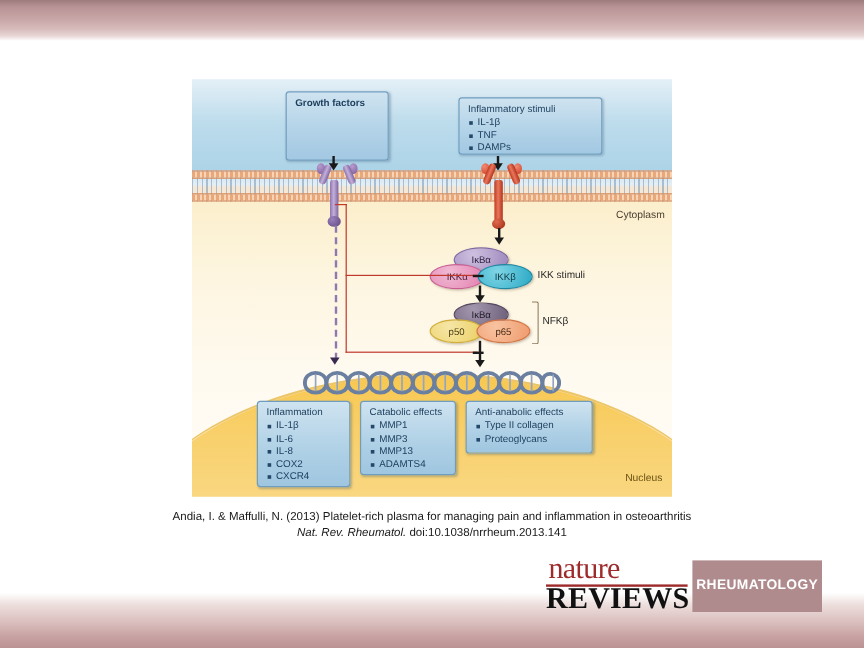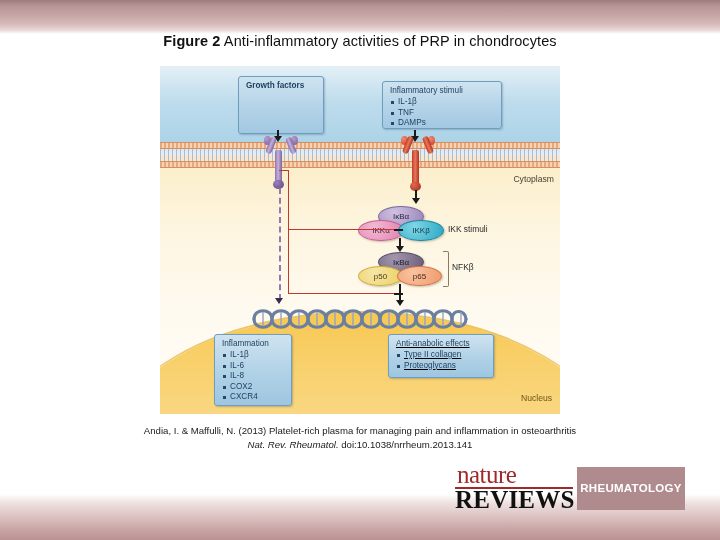--- a/index.html
+++ b/index.html
@@ -306,21 +306,21 @@
     position: absolute;
     background: linear-gradient(to bottom, #cfe3f0 0%, #b0d1e6 55%, #9fc6e0 100%);
     border: 1px solid #6f9dbf;
     border-radius: 3px;
     box-shadow: 1px 1px 2px rgba(40,70,95,.3);
     padding: 4px 7px 5px 7px;
     box-sizing: border-box;
   }
   #box-inflammation { left: 54px;  top: 268px; width: 78px;  height: 72px; }
   #box-catabolic    { left: 140px; top: 268px; width: 80px;  height: 62px; }
-  #box-antianabolic { left: 228px; top: 268px; width: 106px; height: 44px; text-decoration: underline; }
+  #box-antianabolic { left: 228px; top: 268px; width: 106px; height: 44px; }
 
   
   #citation {
     position: absolute;
     left: 0; top: 424px;
     width: 720px;
     text-align: center;
     font-size: 9.6px;
     color: #1a1a1a;
     line-height: 14px;
@@ -380,24 +380,20 @@
   }
 </style>
 </head>
 <body>
 
 <div id="slide">
 
   <div class="band-top"></div>
   <div class="band-bottom"></div>
 
-  <div id="title">
-    <span class="fignum">Figure 2</span>
-    <span>Anti-inflammatory activities of PRP in chondrocytes</span>
-  </div>
 
   <div id="figure">
 
     <div class="extracell"></div>
 
     <div class="cytoplasm">
       <div class="nucleus"></div>
       <div class="nucleus-rim"></div>
     </div>
 
@@ -502,20 +498,29 @@
       <div class="stim-title">Inflammation</div>
       <ul class="stim-list">
         <li>IL-1β</li>
         <li>IL-6</li>
         <li>IL-8</li>
         <li>COX2</li>
         <li>CXCR4</li>
       </ul>
     </div>
 
+    <div class="effect-box" id="box-catabolic">
+      <div class="stim-title">Catabolic effects</div>
+      <ul class="stim-list">
+        <li>MMP1</li>
+        <li>MMP3</li>
+        <li>MMP13</li>
+        <li>ADAMTS4</li>
+      </ul>
+    </div>
 
     <div class="effect-box" id="box-antianabolic">
       <div class="stim-title">Anti-anabolic effects</div>
       <ul class="stim-list">
         <li>Type II collagen</li>
         <li>Proteoglycans</li>
       </ul>
     </div>
 
     <div class="compartment-label" id="label-cytoplasm">Cytoplasm</div>

